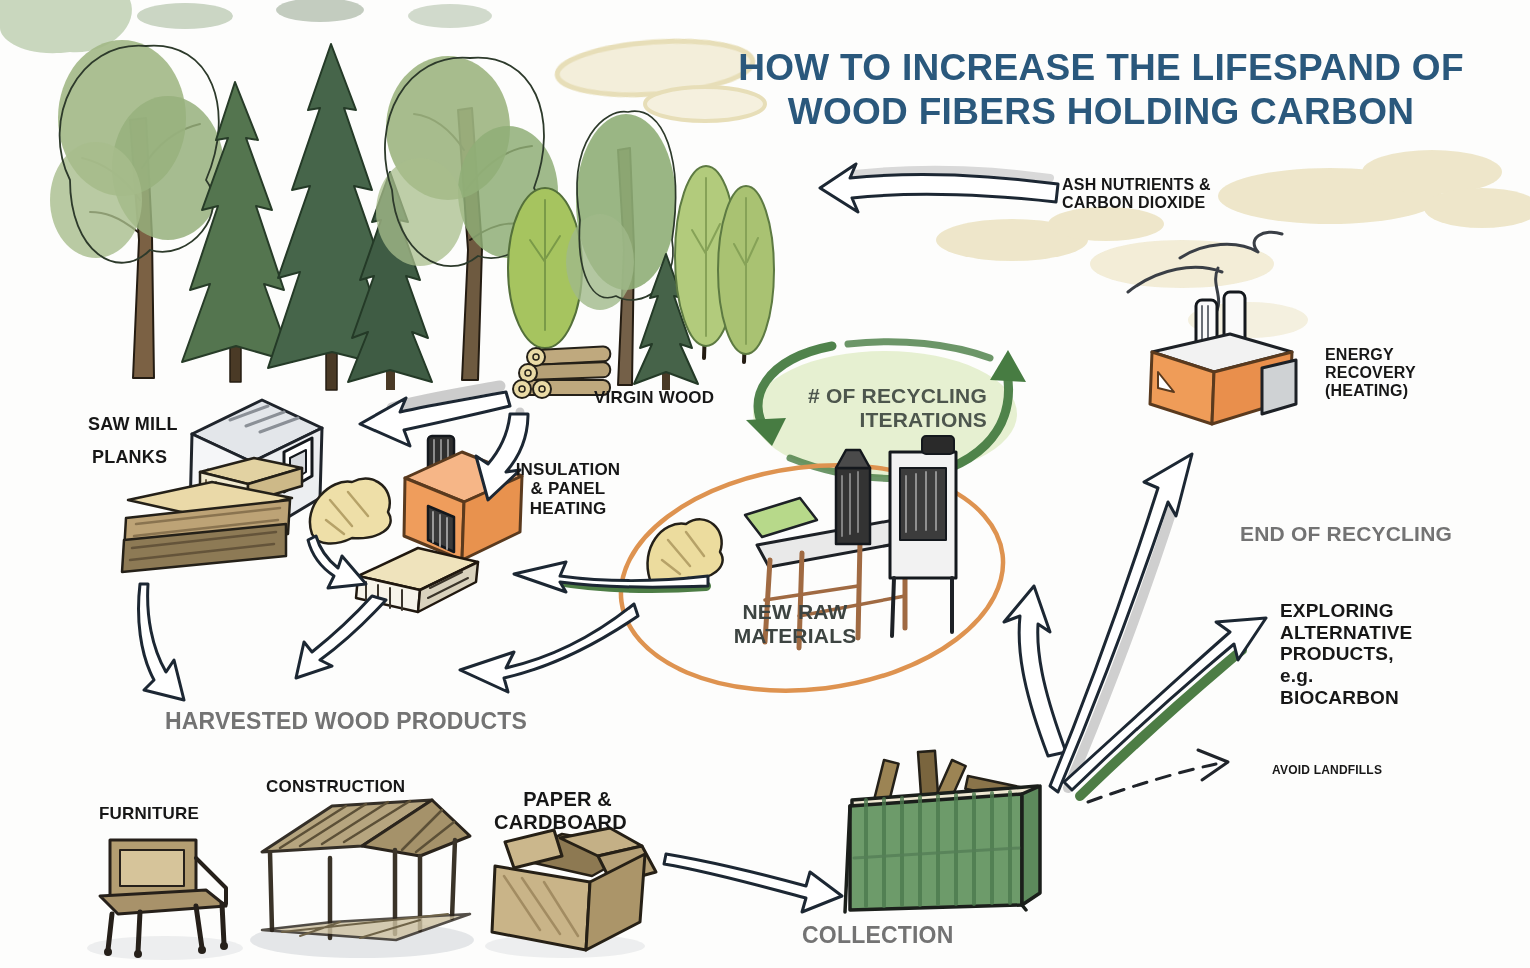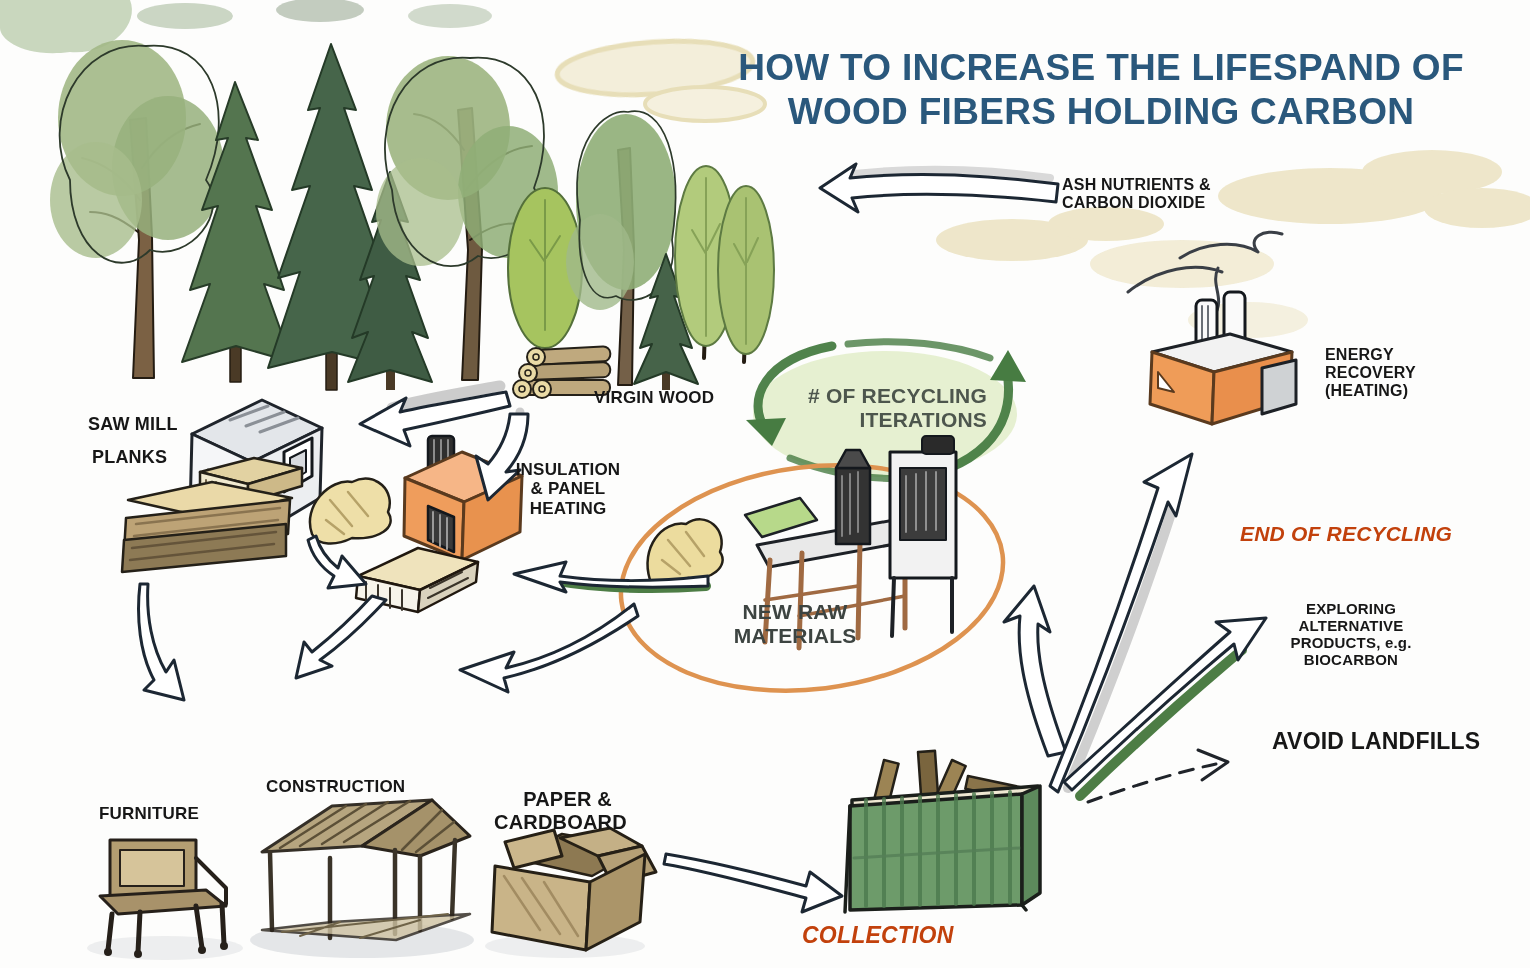--- a/index.html
+++ b/index.html
@@ -1,21 +1,21 @@
 <!DOCTYPE html>
 <html><head>
 <meta charset="utf-8">
 <style>
   html,body{margin:0;padding:0;background:#ffffff;}
   .stage{position:relative;width:1530px;height:968px;background:#fdfdfc;overflow:hidden;
          font-family:"Liberation Sans", sans-serif;}
   .art{position:absolute;inset:0;width:1530px;height:968px;}
   .art path,.art ellipse,.art rect,.art polygon,.art line{stroke-linejoin:round;stroke-linecap:round;}
   .lbl{position:absolute;font-weight:700;color:#171717;line-height:1.14;letter-spacing:.2px;}
-  .lbl.blue{color:#c2410c;font-style:italic;}
+  .lbl.blue{color:#737373;}
   .lbl.greentxt{color:#4d564d;}
   .lbl.darktxt{color:#3d4441;}
   .title{position:absolute;left:720px;top:46px;width:762px;text-align:center;
          font-weight:700;font-size:37px;line-height:1.2;color:#2a587c;letter-spacing:.3px;}
 </style>
 </head>
 <body>
 
 <div class="stage">
 
@@ -325,29 +325,30 @@
 </div>
 
 <div class="lbl" style="left:1325px;top:346px;width:120px;text-align:left;font-size:16px;">
   <div>ENERGY</div>
   <div>RECOVERY</div>
   <div>(HEATING)</div>
 </div>
 
 <div class="lbl blue" style="left:1240px;top:522px;font-size:21px;">END OF RECYCLING</div>
 
-<div class="lbl" style="left:1280px;top:600px;width:142px;text-align:center;font-size:15px;">
+<div class="lbl" style="left:1280px;top:600px;width:142px;font-size:19px;">
   <div>EXPLORING</div>
   <div>ALTERNATIVE</div>
   <div>PRODUCTS, e.g.</div>
   <div>BIOCARBON</div>
 </div>
 
-<div class="lbl" style="left:1272px;top:728px;font-size:23px;">AVOID LANDFILLS</div>
-
+<div class="lbl" style="left:1272px;top:764px;font-size:12px;">AVOID LANDFILLS</div>
+
+<div class="lbl blue" style="left:165px;top:708px;font-size:23px;">HARVESTED WOOD PRODUCTS</div>
 
 <div class="lbl" style="left:99px;top:804px;font-size:17px;">FURNITURE</div>
 <div class="lbl" style="left:266px;top:777px;font-size:17px;">CONSTRUCTION</div>
 
 <div class="lbl" style="left:494px;top:788px;width:118px;text-align:right;font-size:20px;">
   <div>PAPER &amp;</div>
   <div>CARDBOARD</div>
 </div>
 
 <div class="lbl blue" style="left:802px;top:922px;font-size:23px;">COLLECTION</div>

